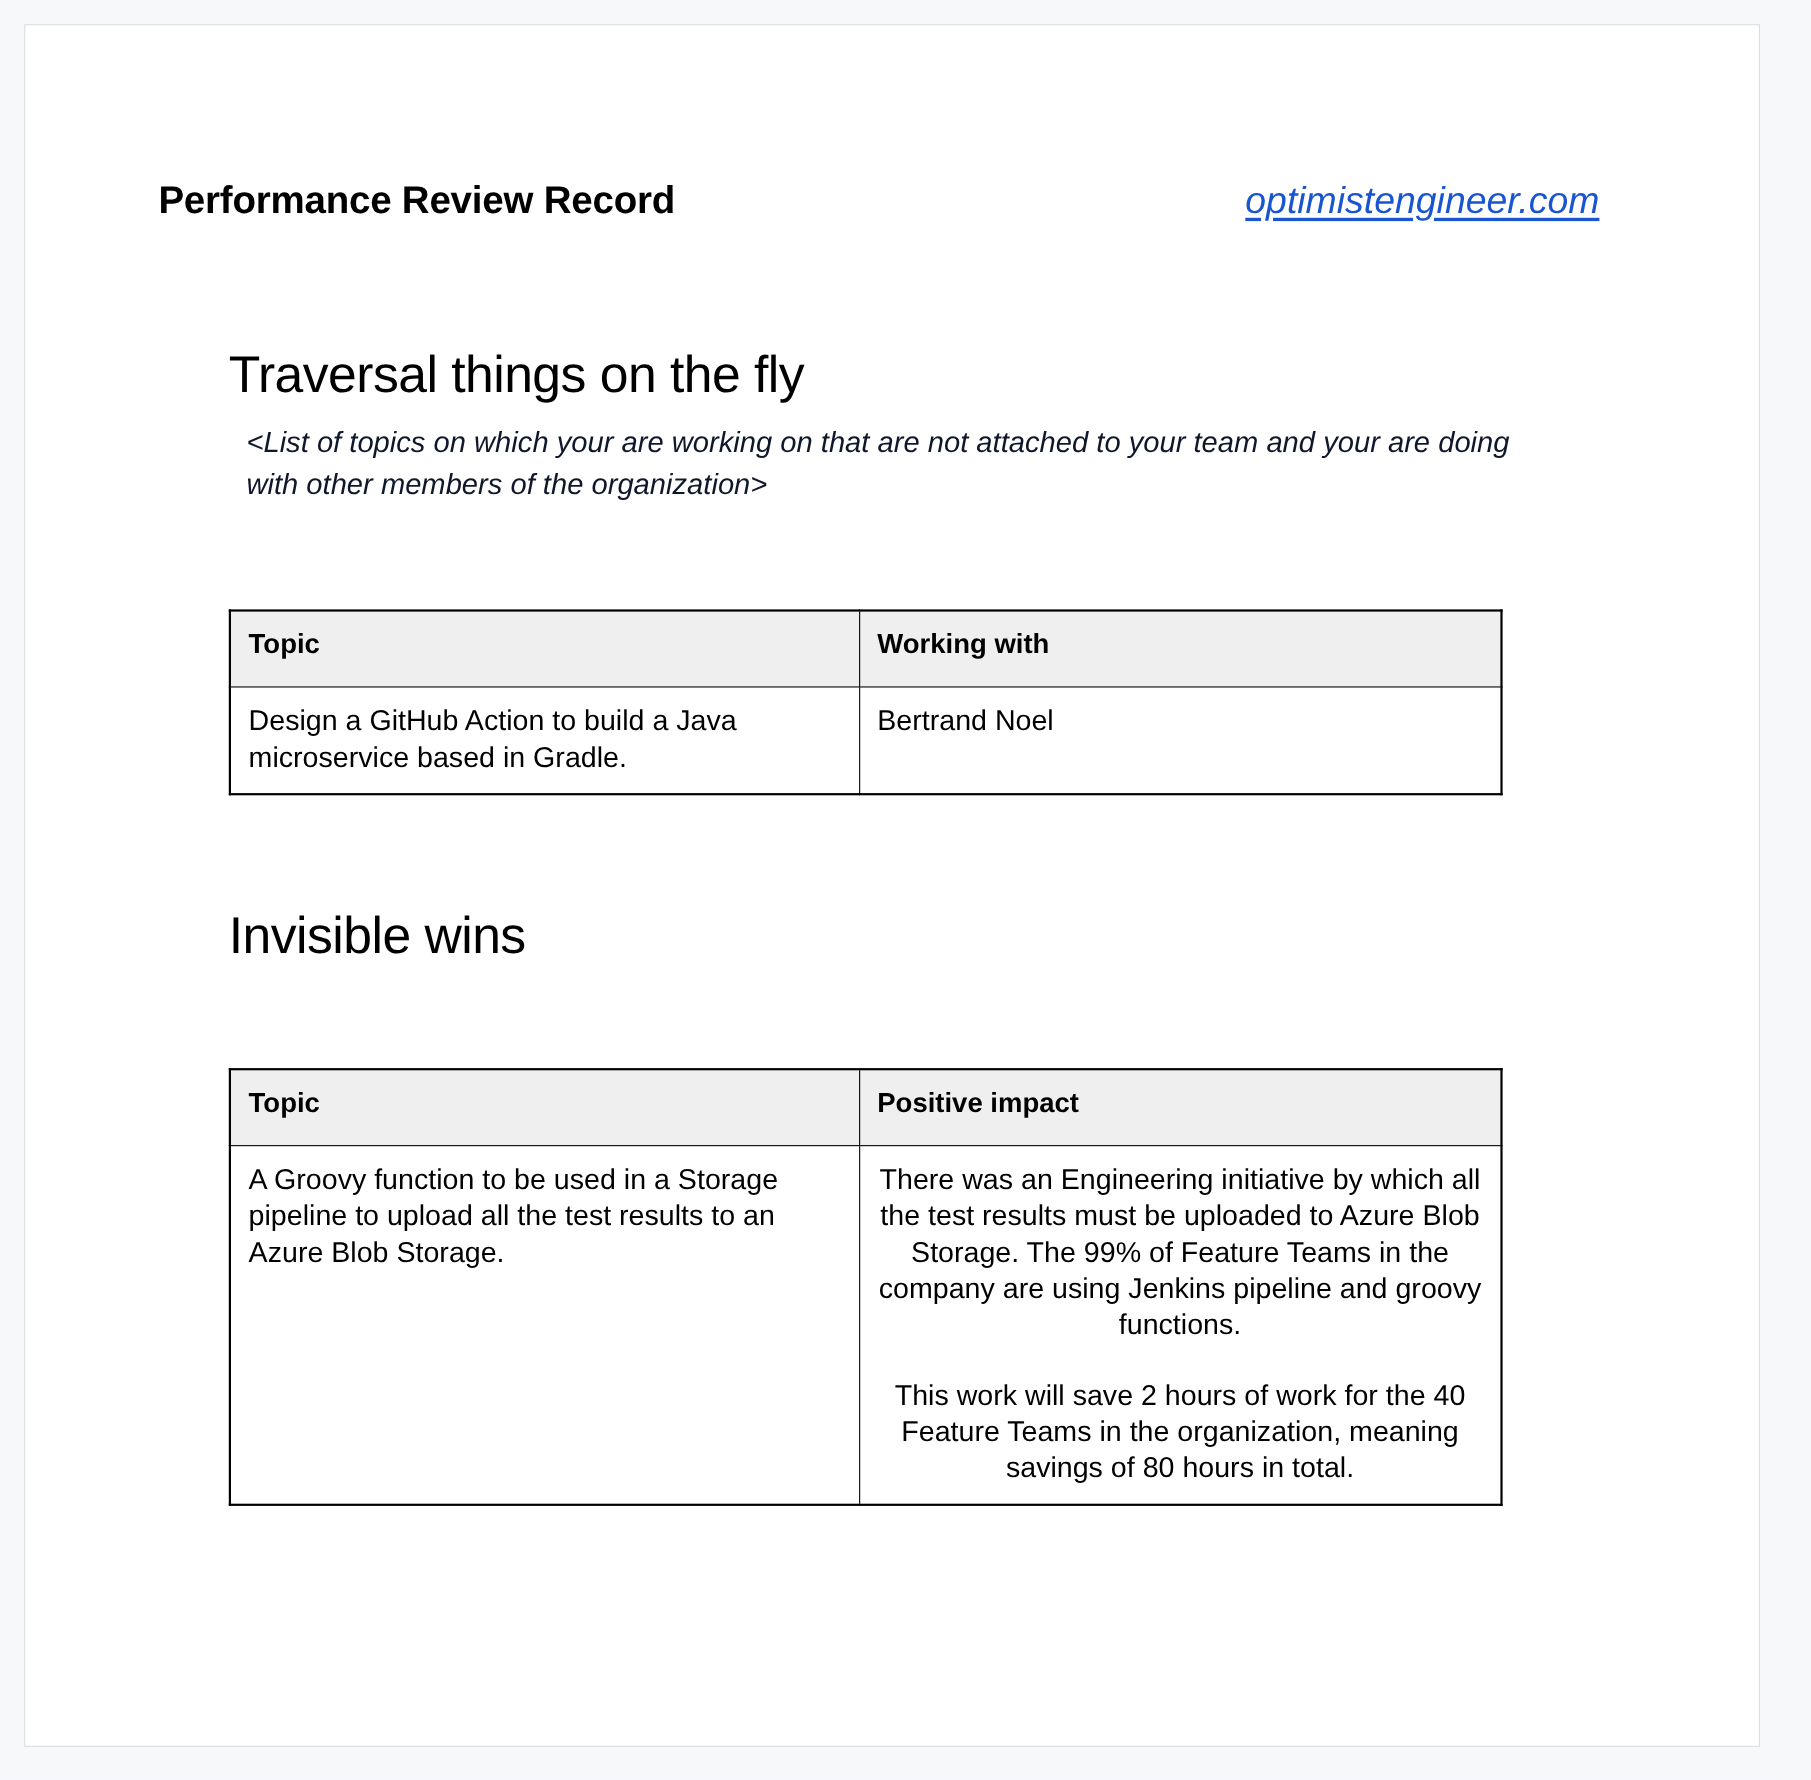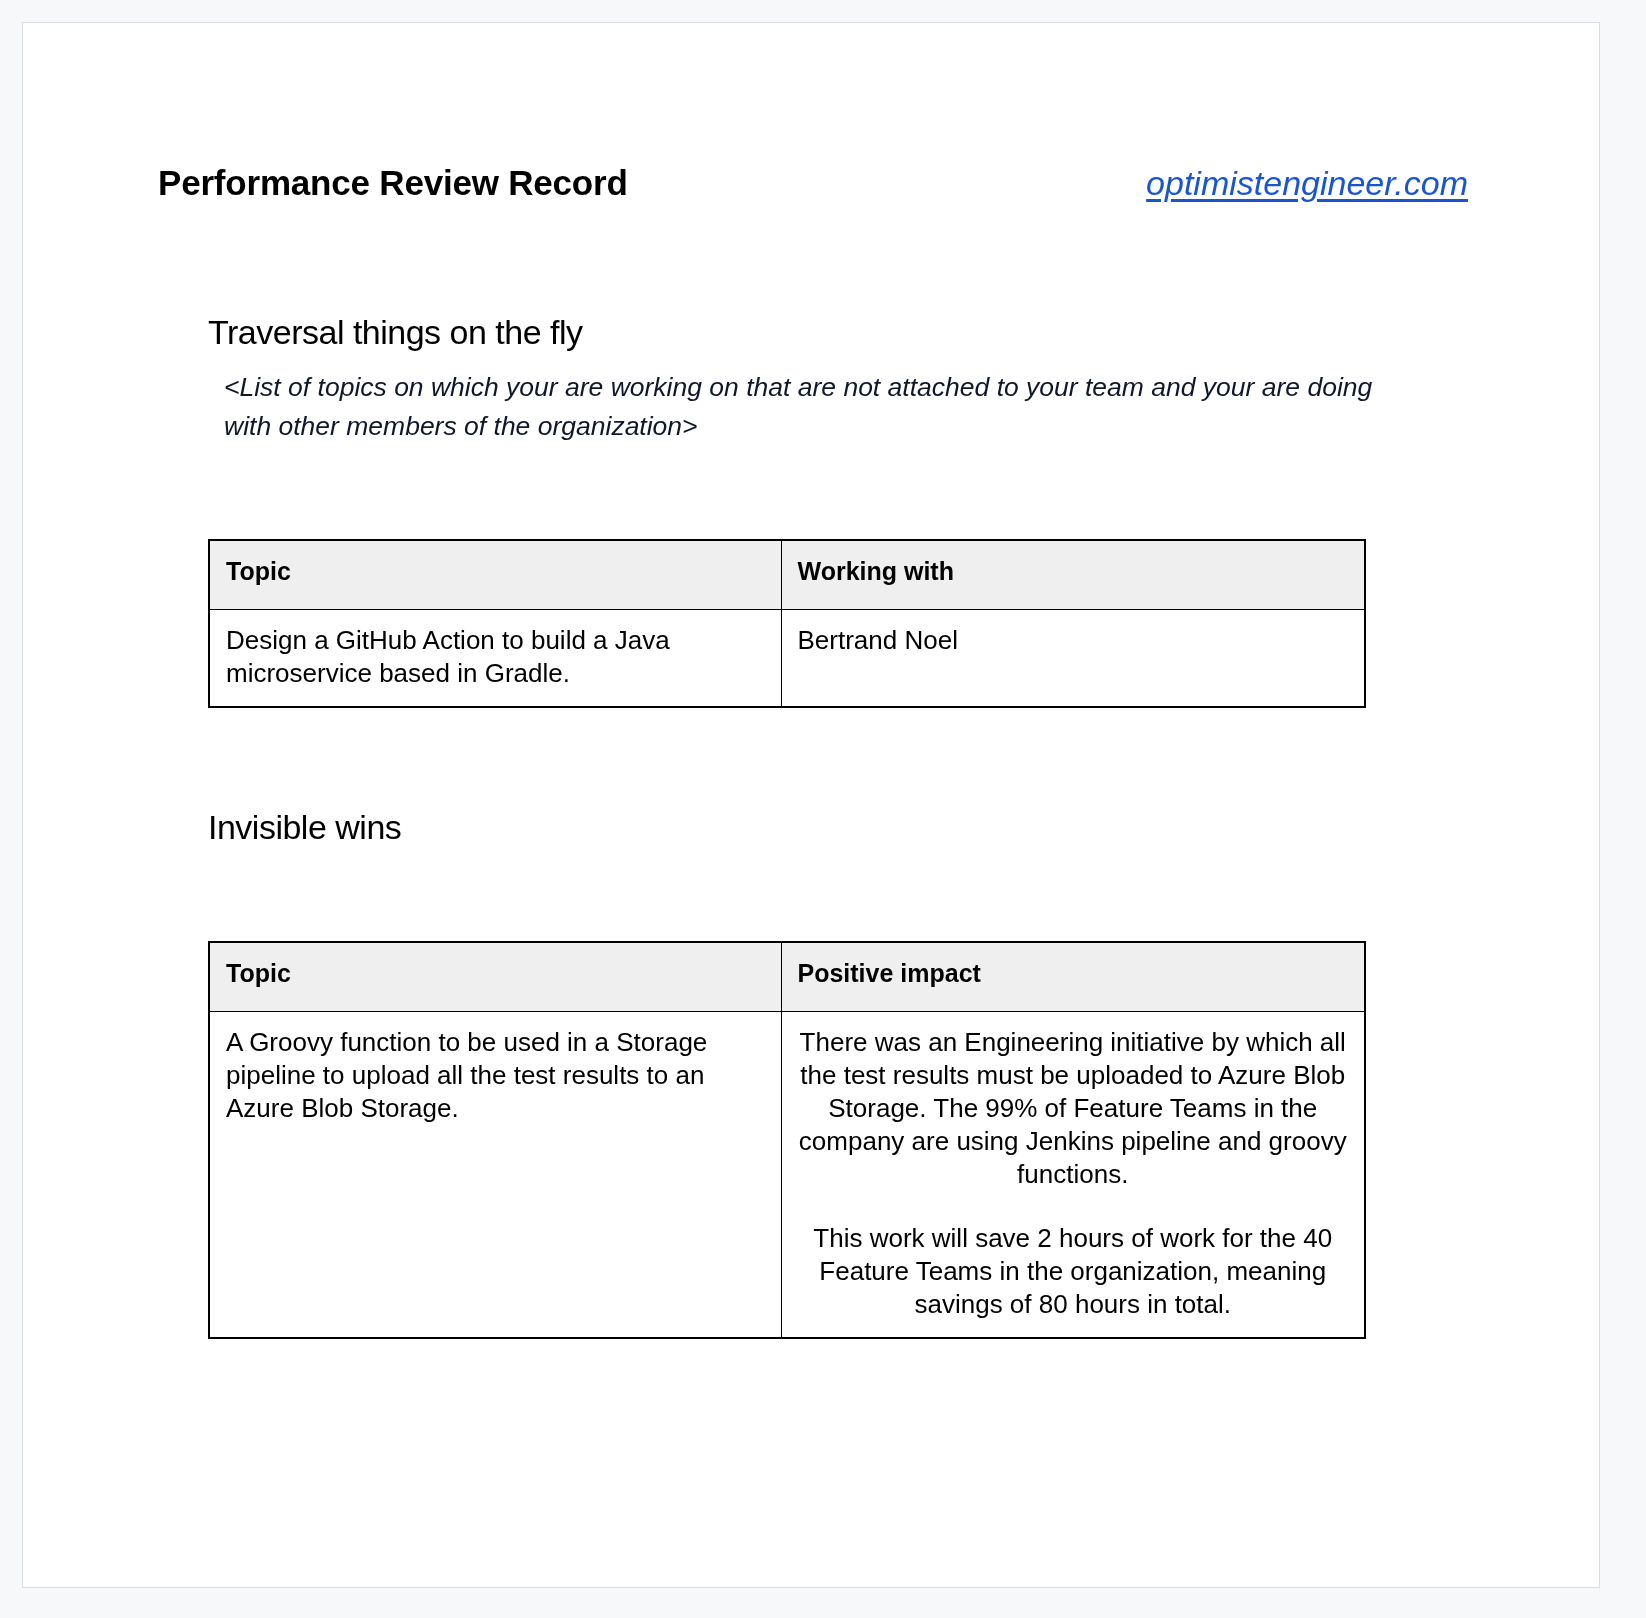--- a/index.html
+++ b/index.html
@@ -19,21 +19,21 @@
     top: 22px;
     width: 1578px;
     height: 1566px;
     background: #ffffff;
     border: 1px solid #d9dce0;
     box-sizing: border-box;
     overflow: hidden;
   }
   .doc-header {
     position: absolute;
-    left: 135px;
+    left: 121px;
     top: 140px;
     width: 1310px;
     display: flex;
     align-items: baseline;
     justify-content: space-between;
   }
   .doc-title {
     font-size: 35px;
     font-weight: bold;
     color: #000000;
@@ -49,21 +49,21 @@
     white-space: nowrap;
     cursor: pointer;
   }
   .content {
     position: absolute;
     left: 185px;
     top: 290px;
     width: 1185px;
   }
   h2.section-heading {
-    font-size: 34px;
+    font-size: 47px;
     font-weight: normal;
     color: #000000;
     margin: 0;
     padding: 0;
     letter-spacing: -0.5px;
     line-height: 1.15;
   }
   .section-one-heading {
     margin-bottom: 62px;
   }

